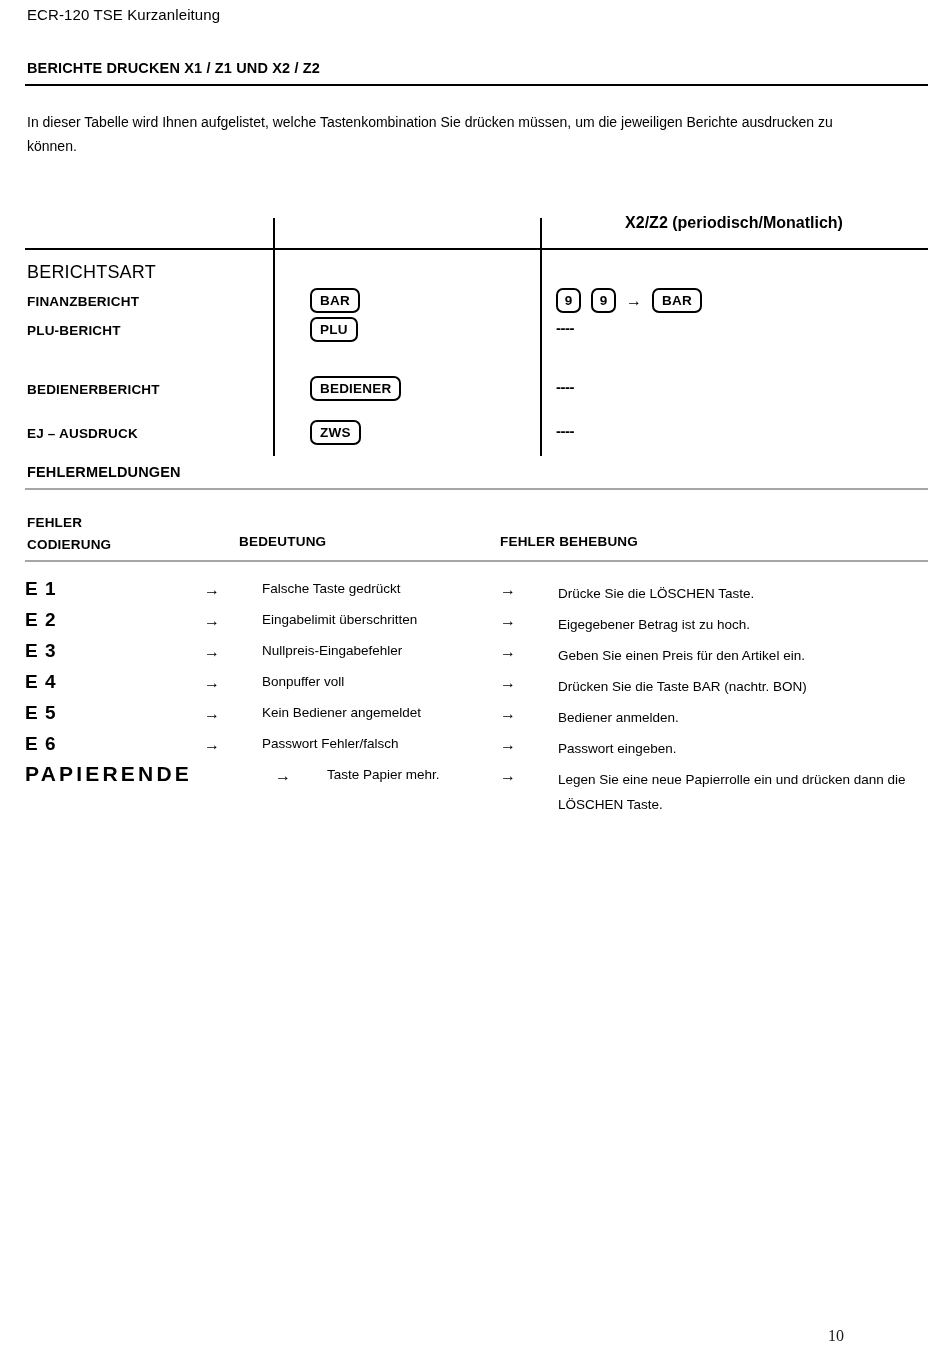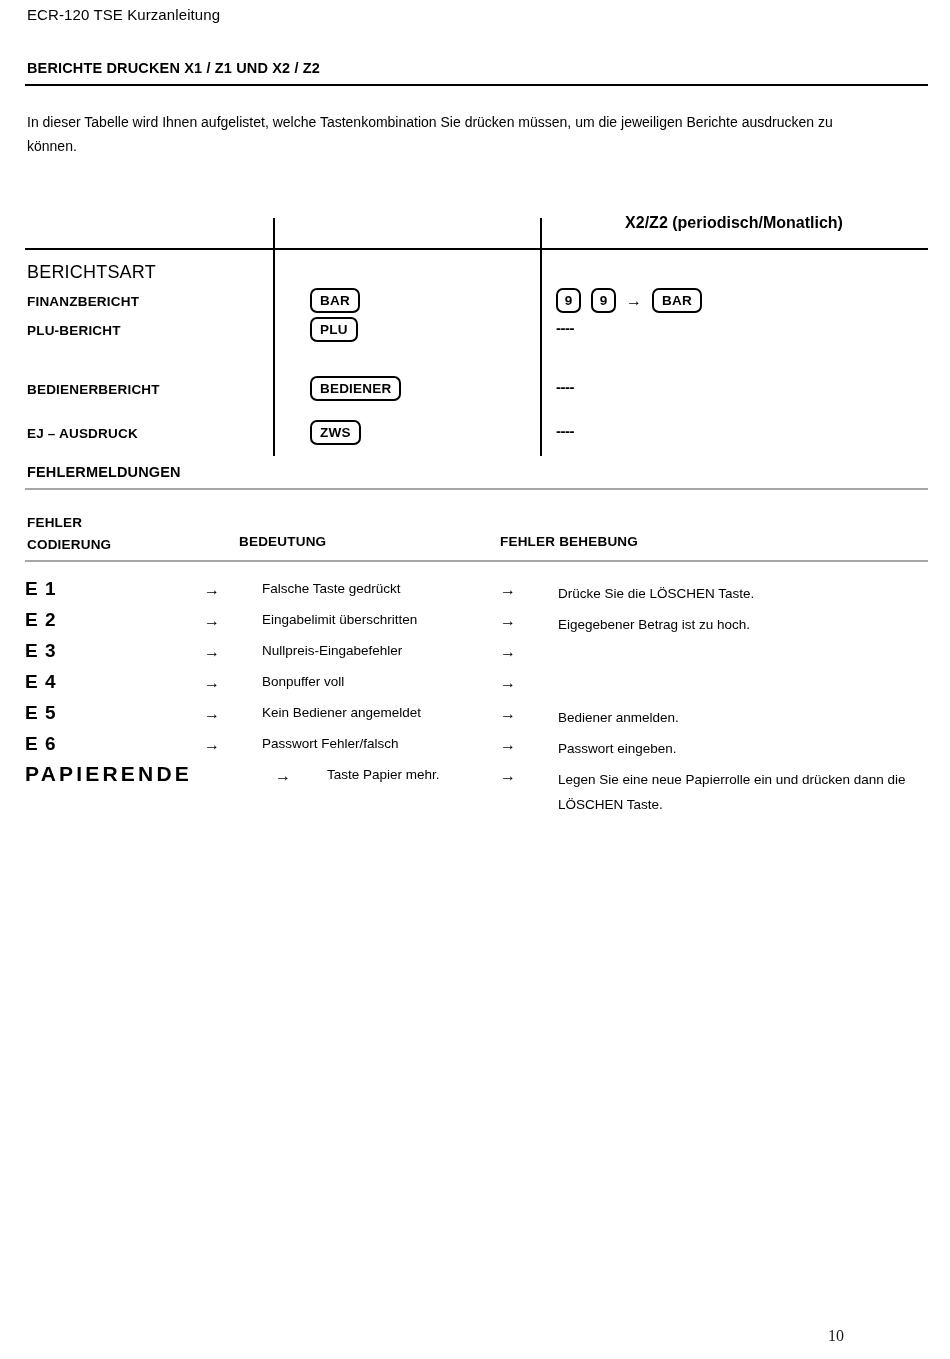--- a/index.html
+++ b/index.html
@@ -390,27 +390,29 @@
       <div class="err-meaning">Eingabelimit überschritten</div>
       <div class="err-arrow-2">→</div>
       <div class="err-fix"><span>Eigegebener Betrag ist zu hoch.</span><b></b><span></span></div>
     </div>
 
     <div class="err-row">
       <div class="err-code">E 3</div>
       <div class="err-arrow-1">→</div>
       <div class="err-meaning">Nullpreis-Eingabefehler</div>
       <div class="err-arrow-2">→</div>
+      <div class="err-fix"><span>Geben Sie einen Preis für den Artikel ein.</span><b></b><span></span></div>
     </div>
 
     <div class="err-row">
       <div class="err-code">E 4</div>
       <div class="err-arrow-1">→</div>
       <div class="err-meaning">Bonpuffer voll</div>
       <div class="err-arrow-2">→</div>
+      <div class="err-fix"><span>Drücken Sie die Taste </span><b>BAR (nachtr. BON)</b><span></span></div>
     </div>
 
     <div class="err-row">
       <div class="err-code">E 5</div>
       <div class="err-arrow-1">→</div>
       <div class="err-meaning">Kein Bediener angemeldet</div>
       <div class="err-arrow-2">→</div>
       <div class="err-fix"><span>Bediener anmelden.</span><b></b><span></span></div>
     </div>
 

